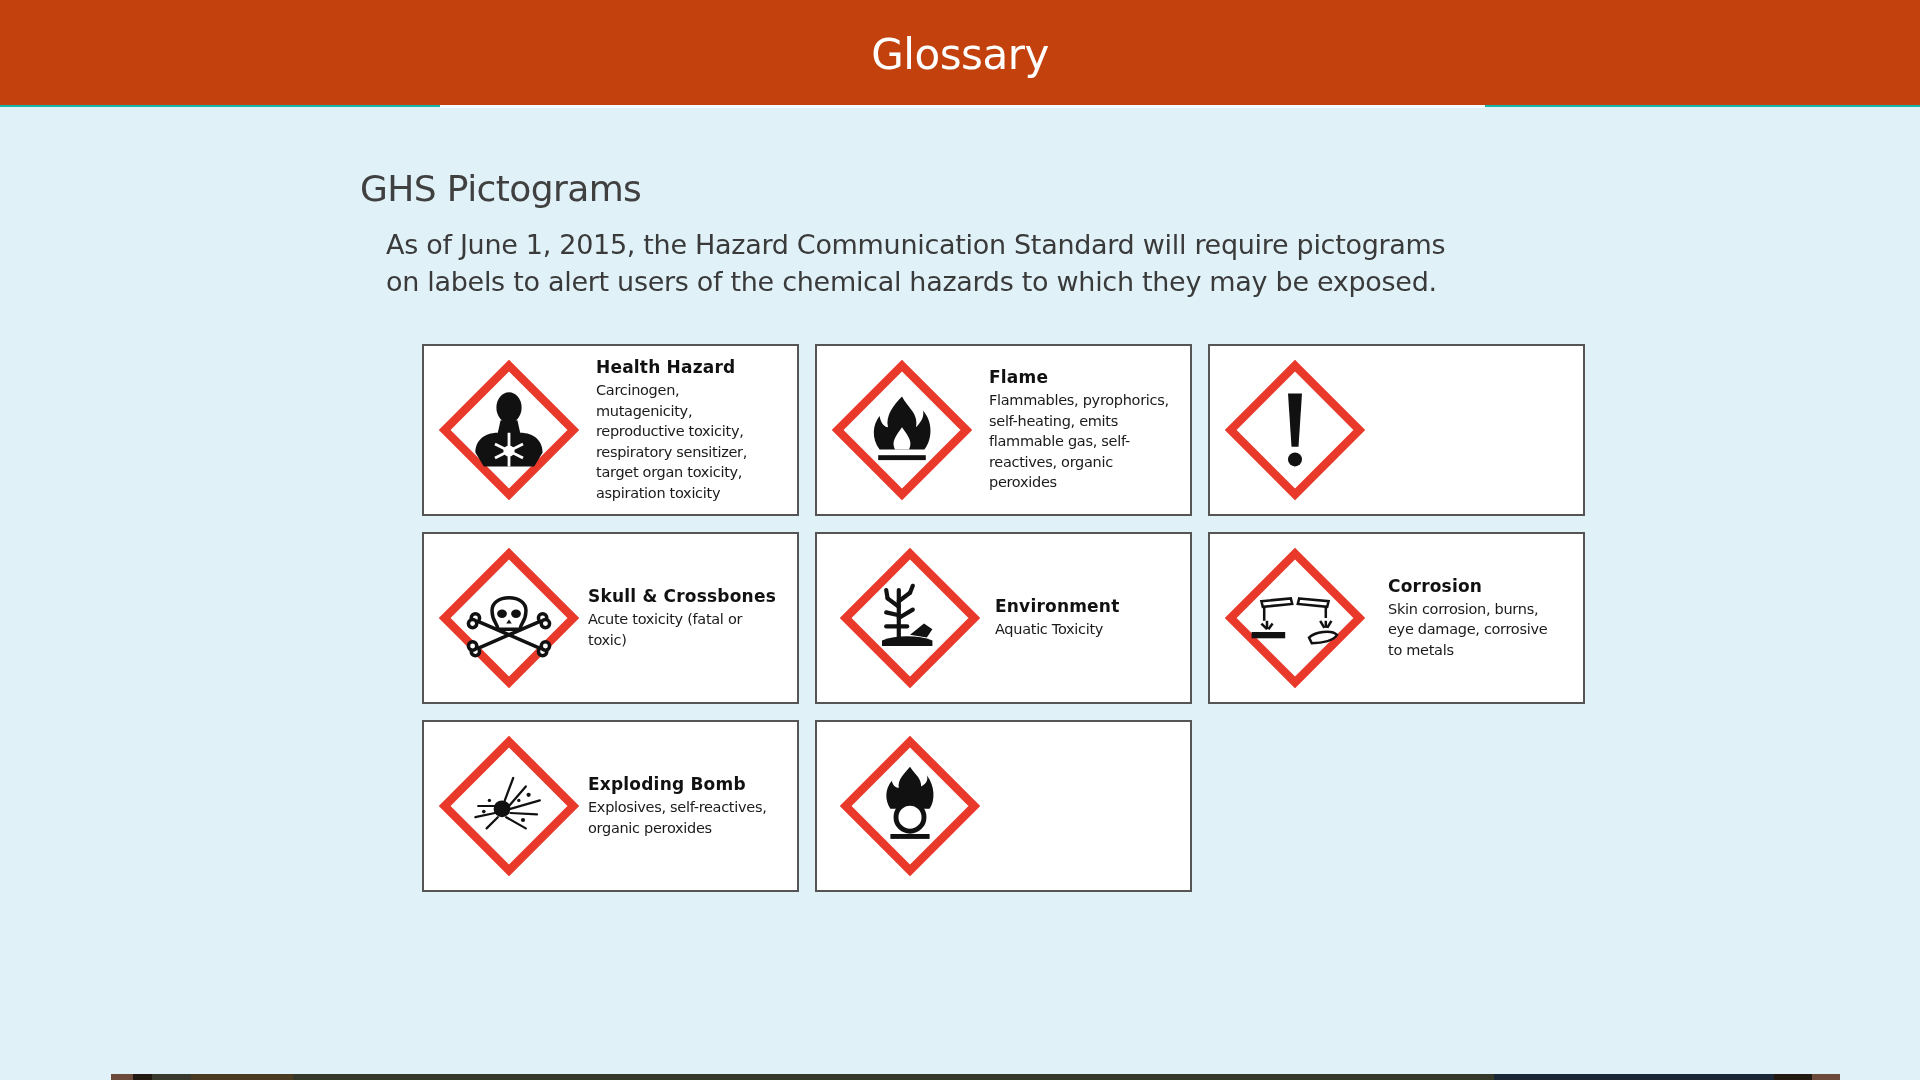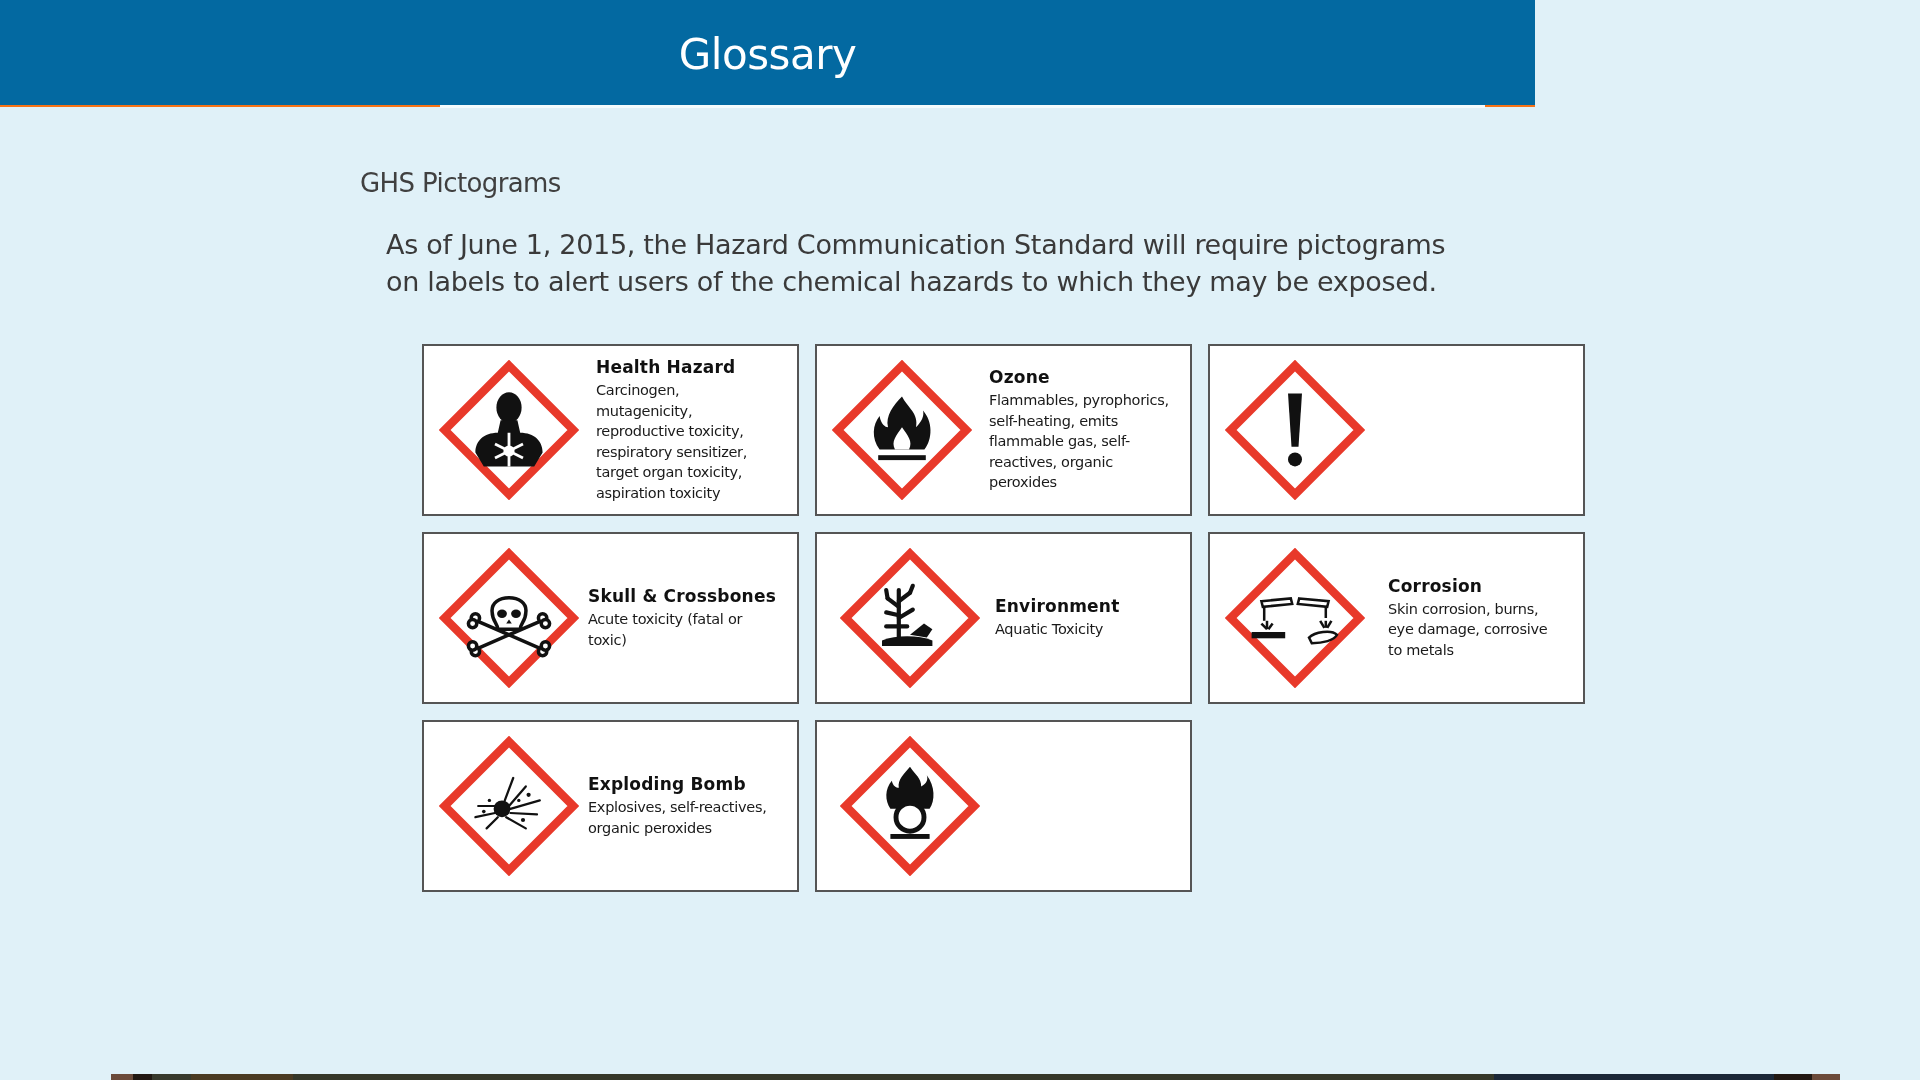--- a/index.html
+++ b/index.html
@@ -2,35 +2,35 @@
 <html><head>
 <meta charset="utf-8">
 <style>
   html, body { margin:0; padding:0; }
   body {
     width:1920px; height:1080px; overflow:hidden; position:relative;
     background:#e0f1f8;
     font-family:"DejaVu Sans", sans-serif;
   }
   .header {
-    position:absolute; left:0; top:0; width:1535px; height:105px;
-    background:#0369a1;
-    border-bottom:2px solid #f97316;
+    position:absolute; left:0; top:0; width:1920px; height:105px;
+    background:#c2410c;
+    border-bottom:2px solid #14b8a6;
   }
   .header-title {
     position:absolute; left:0; right:0; top:30px;
     text-align:center; color:#ffffff;
     font-family:"DejaVu Sans", sans-serif; font-size:42px; letter-spacing:-0.5px;
   }
   .header-accent {
     position:absolute; top:105px; height:3px; background:#f4fbfd;
   }
   .section-title {
     position:absolute; left:360px; top:168px;
-    font-size:26px; color:#404040; letter-spacing:-0.6px;
+    font-size:36px; color:#404040; letter-spacing:-0.6px;
   }
   .intro {
     position:absolute; left:362px; top:226px; width:1100px;
     font-size:27px; line-height:37px; color:#3a3a3a; letter-spacing:-0.3px;margin-left:24px;
   }
   .grid {
     position:absolute; left:422px; top:344px;
     display:grid; grid-template-columns:repeat(3, 377px); grid-auto-rows:172px;
     column-gap:12px; row-gap:9px;gap:16px;
   }
@@ -92,21 +92,21 @@
   <div class="card">
     <div class="picto">
       <svg viewBox="0 0 100 100">
         <polygon points="50,4 96,50 50,96 4,50" fill="#fff" stroke="#e8392a" stroke-width="6"></polygon>
         <path d="M50,26 C54,34 62,38 60,48 C64,44 66,40 65,36 C72,44 72,56 66,64 L34,64 C28,56 29,46 34,40 C35,46 38,48 40,48 C38,40 44,32 50,26 Z" fill="#111"></path>
         <path d="M50,48 C54,54 58,58 55,64 L45,64 C42,58 46,54 50,48 Z" fill="#fff"></path>
         <rect x="33" y="68" width="34" height="3.5" fill="#111"></rect>
       </svg>
     </div>
     <div class="card-text">
-      <div class="card-name">Ozone</div>
+      <div class="card-name">Flame</div>
       <div class="card-desc" style="width:185px">Flammables, pyrophorics, self-heating, emits flammable gas, self-reactives, organic peroxides</div>
     </div>
   </div>
 
 
   <div class="card">
     <div class="picto">
       <svg viewBox="0 0 100 100">
         <polygon points="50,4 96,50 50,96 4,50" fill="#fff" stroke="#e8392a" stroke-width="6"></polygon>
         <path d="M45,24 L55,24 L52.5,62 L47.5,62 Z" fill="#111"></path>

